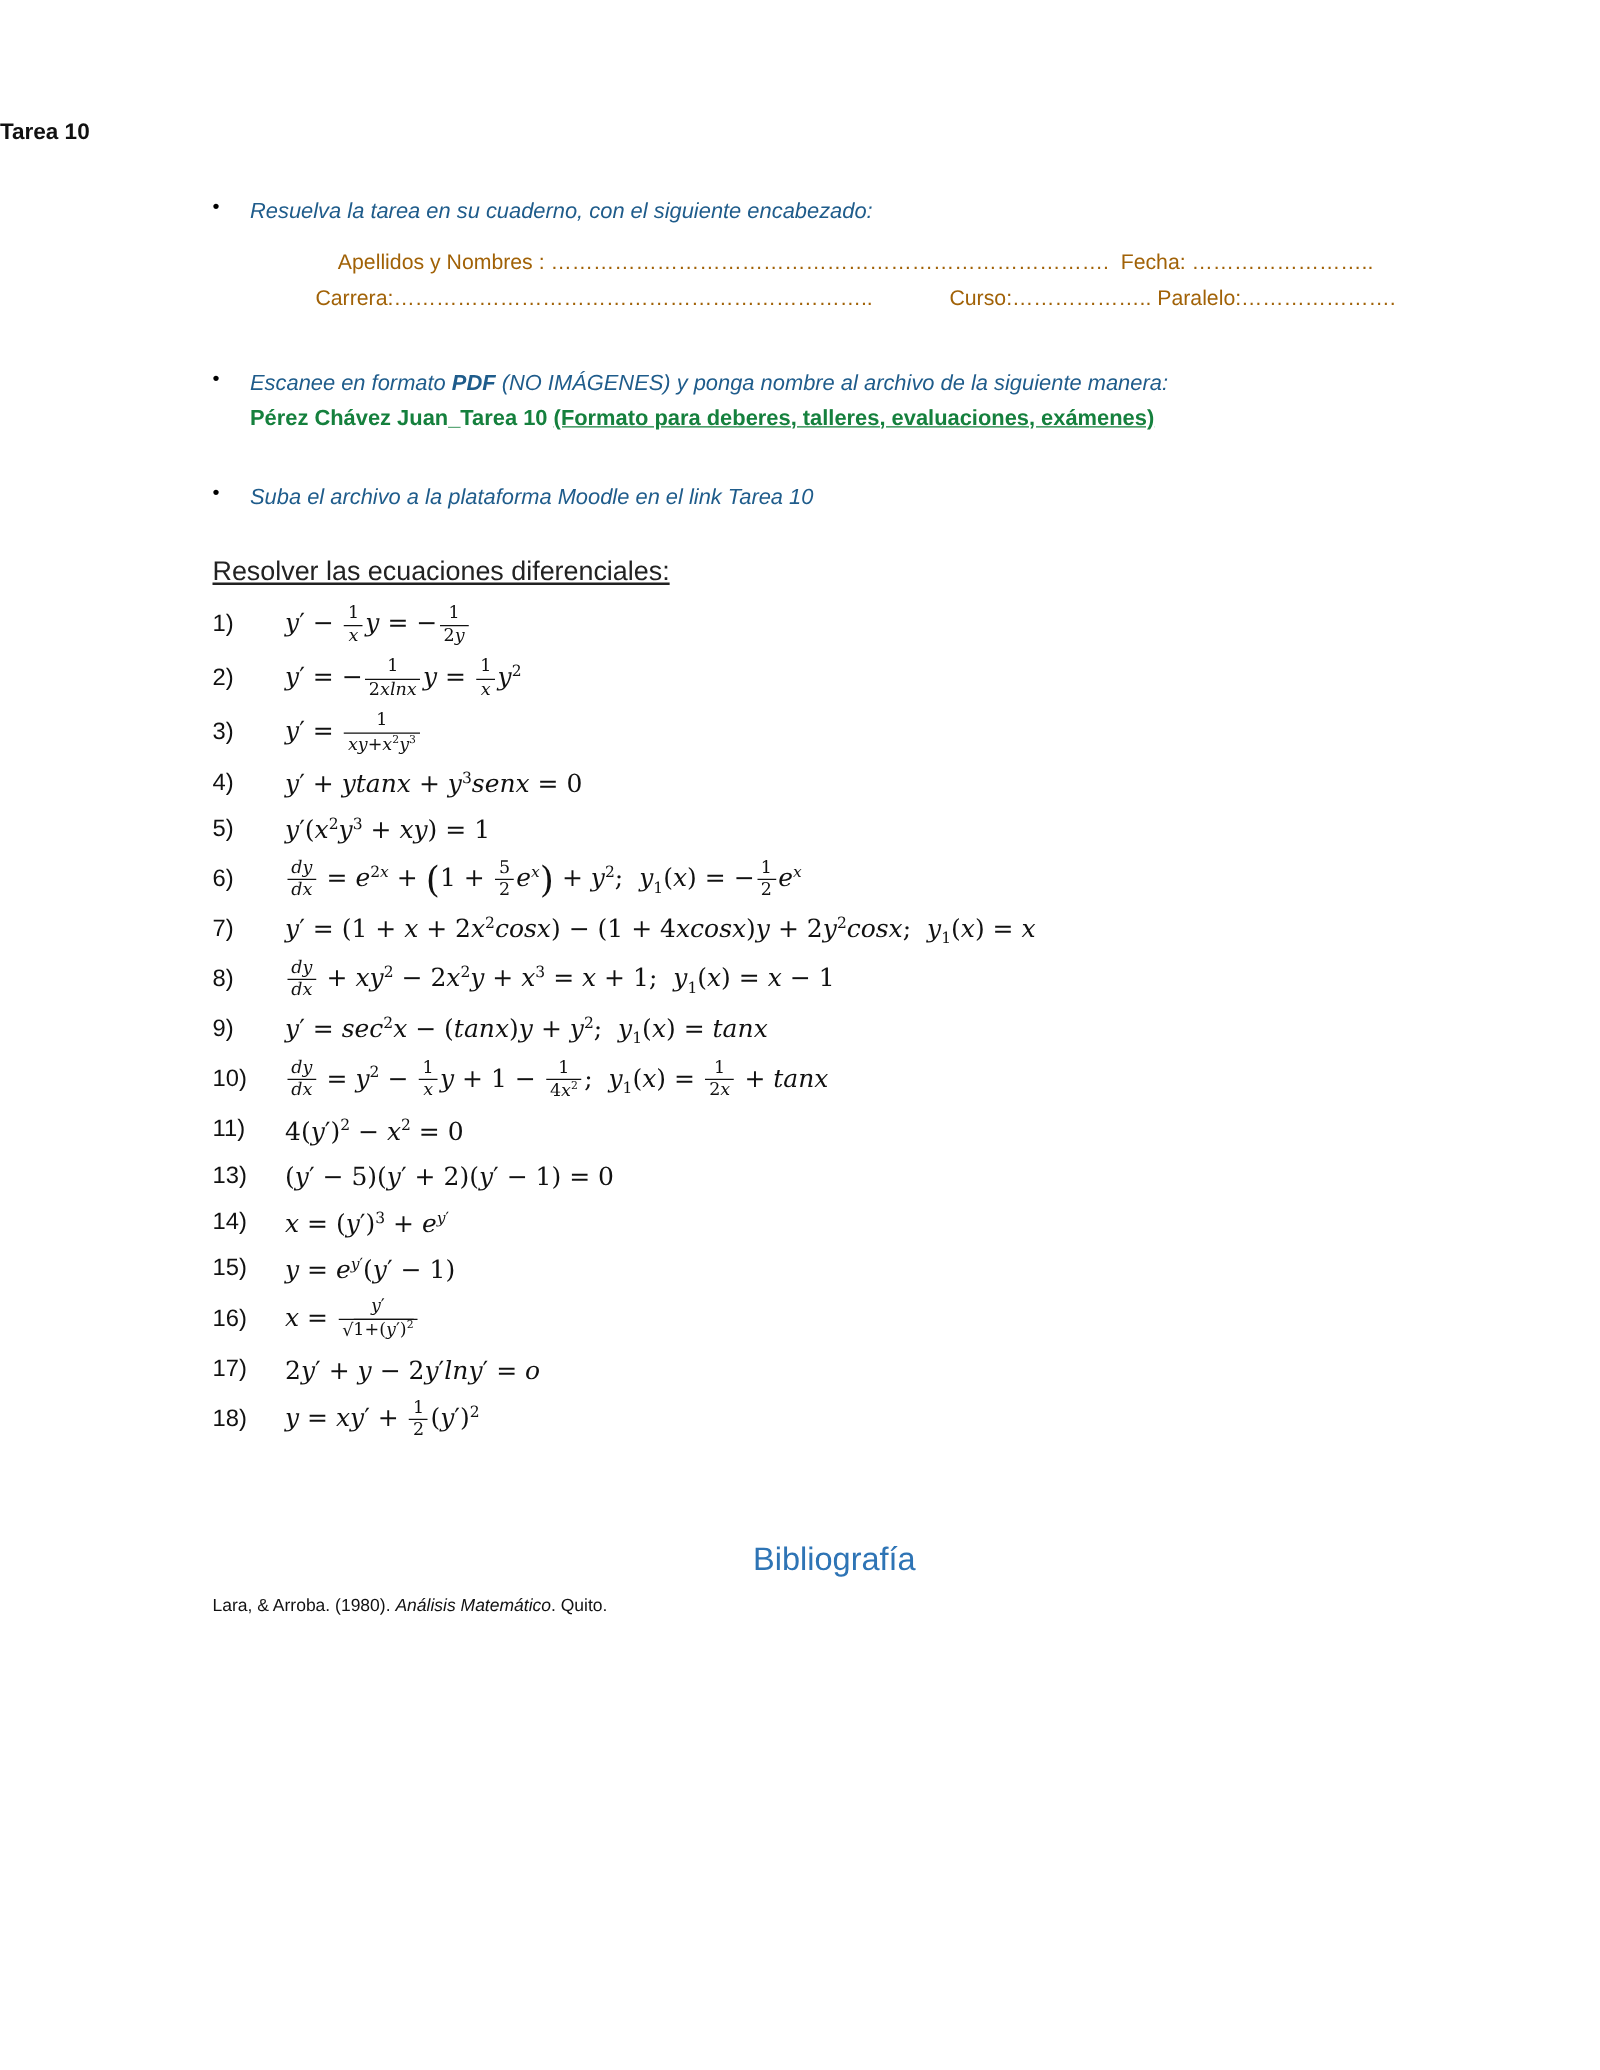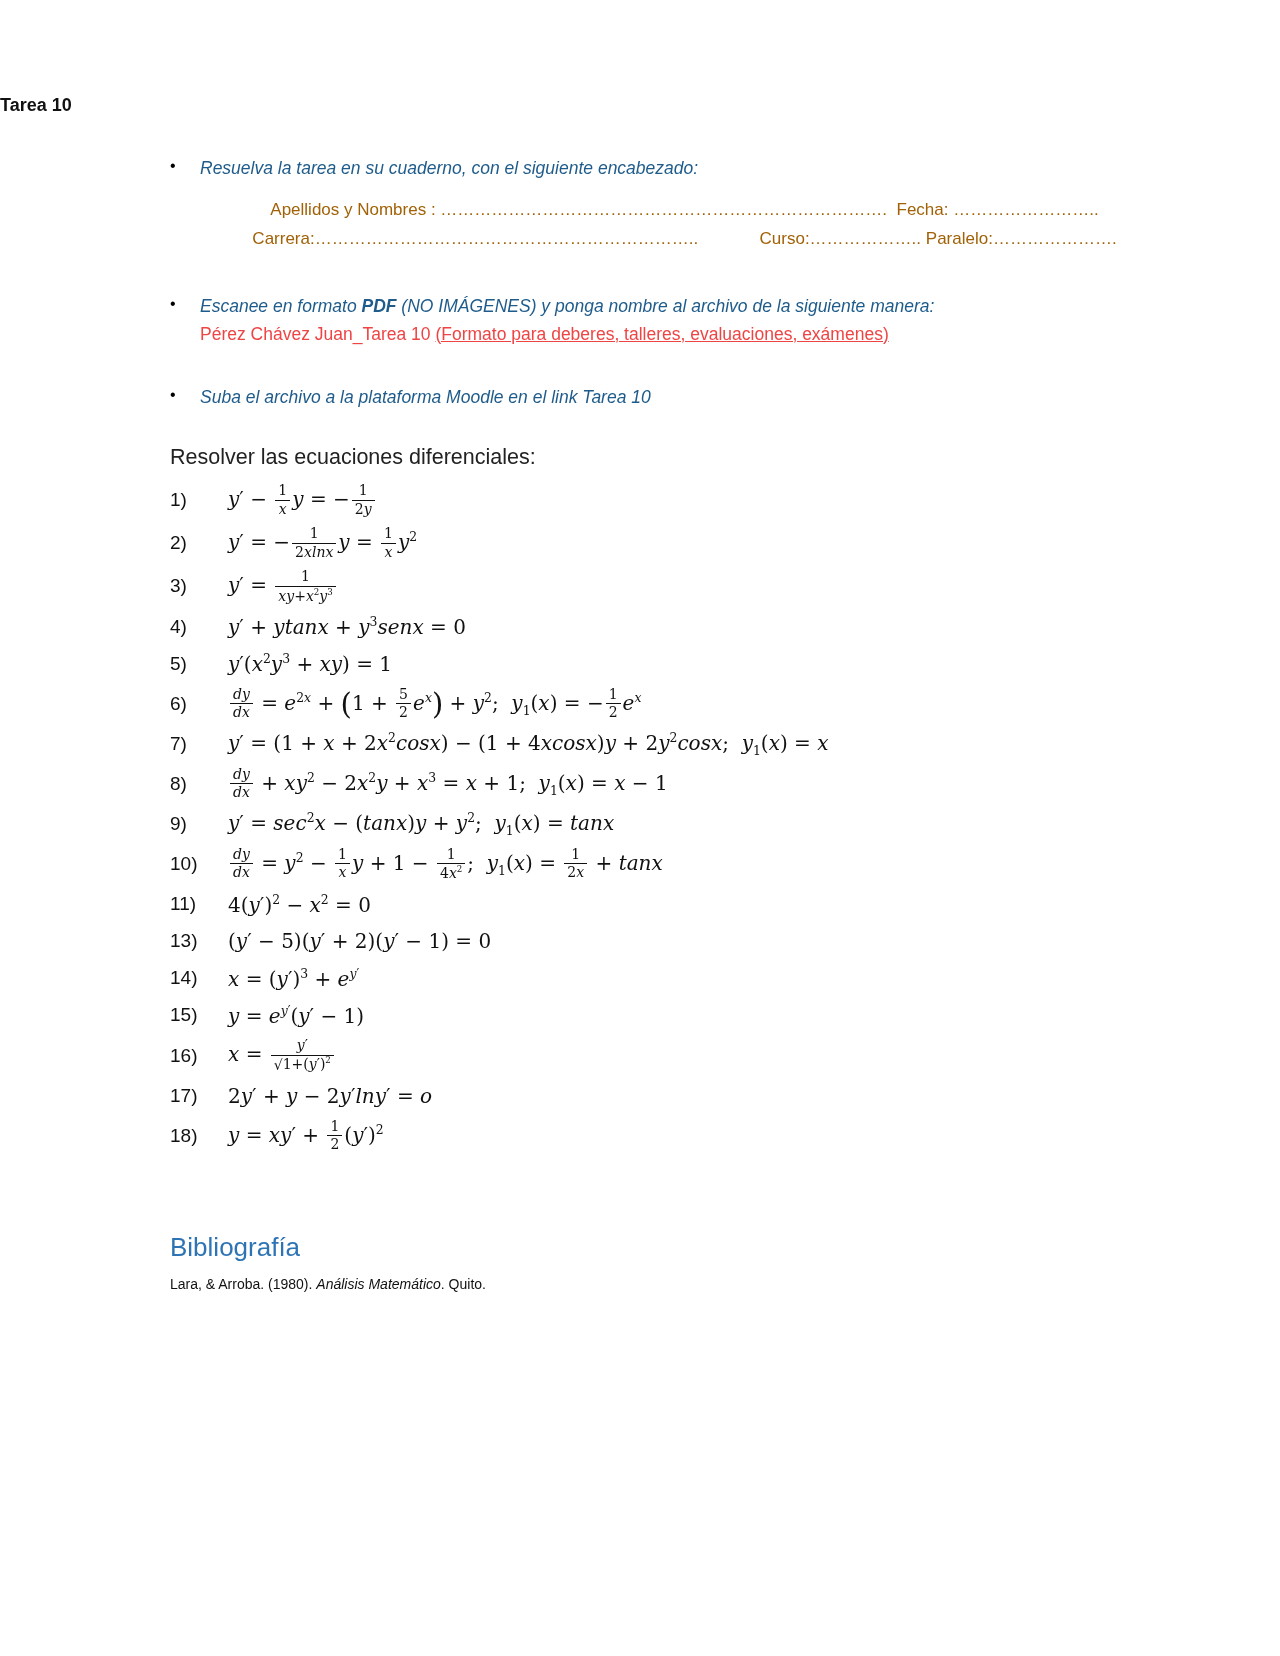--- a/index.html
+++ b/index.html
@@ -36,31 +36,32 @@
     font-weight: 400;
     font-size: 17px;
     line-height: 1.75;
     color: #a16207;
     white-space: nowrap;
     text-align: center;
   }
 
   .filename {
     margin: 5px 0 4px 30px;
-    font-weight: 400;
+    font-weight: 700;
     font-size: 17.5px;
-    color: #ef4444;
+    color: #15803d;
   }
   .u { text-decoration: underline; }
 
   .section-heading {
     margin-top: 36px;
     font-size: 21.5px;
     font-weight: 400;
     color: #222;
+    text-decoration: underline;
   }
 
   .eq-list { list-style: none; margin-top: 12px; }
   .eq-row { display: flex; align-items: center; min-height: 30px; margin: 7px 0; }
   .eq-num { width: 58px; flex: none; font-size: 19px; color: #111; }
 
   .math {
     font-family: "DejaVu Serif", serif;
     font-size: 20px;
     font-style: normal;
@@ -80,20 +81,21 @@
   .frac .num { border-bottom: 1.3px solid #111; padding: 0 3px; display: block; }
   .frac .den { padding: 0 3px; display: block; }
   .bp { font-size: 1.45em; line-height: 0.7; vertical-align: middle; font-weight: 300; }
   .sr { border-top: 1.3px solid #111; }
 
   .bib-heading {
     margin-top: 78px;
     color: #2E74B5;
     font-size: 26px;
     font-weight: 400;
+    text-align: center;
   }
   .bib-entry { margin-top: 13px; font-size: 14px; color: #111; }
   .bib-entry i { font-style: italic; }
 </style>
 </head>
 <body>
 
 <div class="page">
 
   <div class="doc-title">Tarea 10</div>

